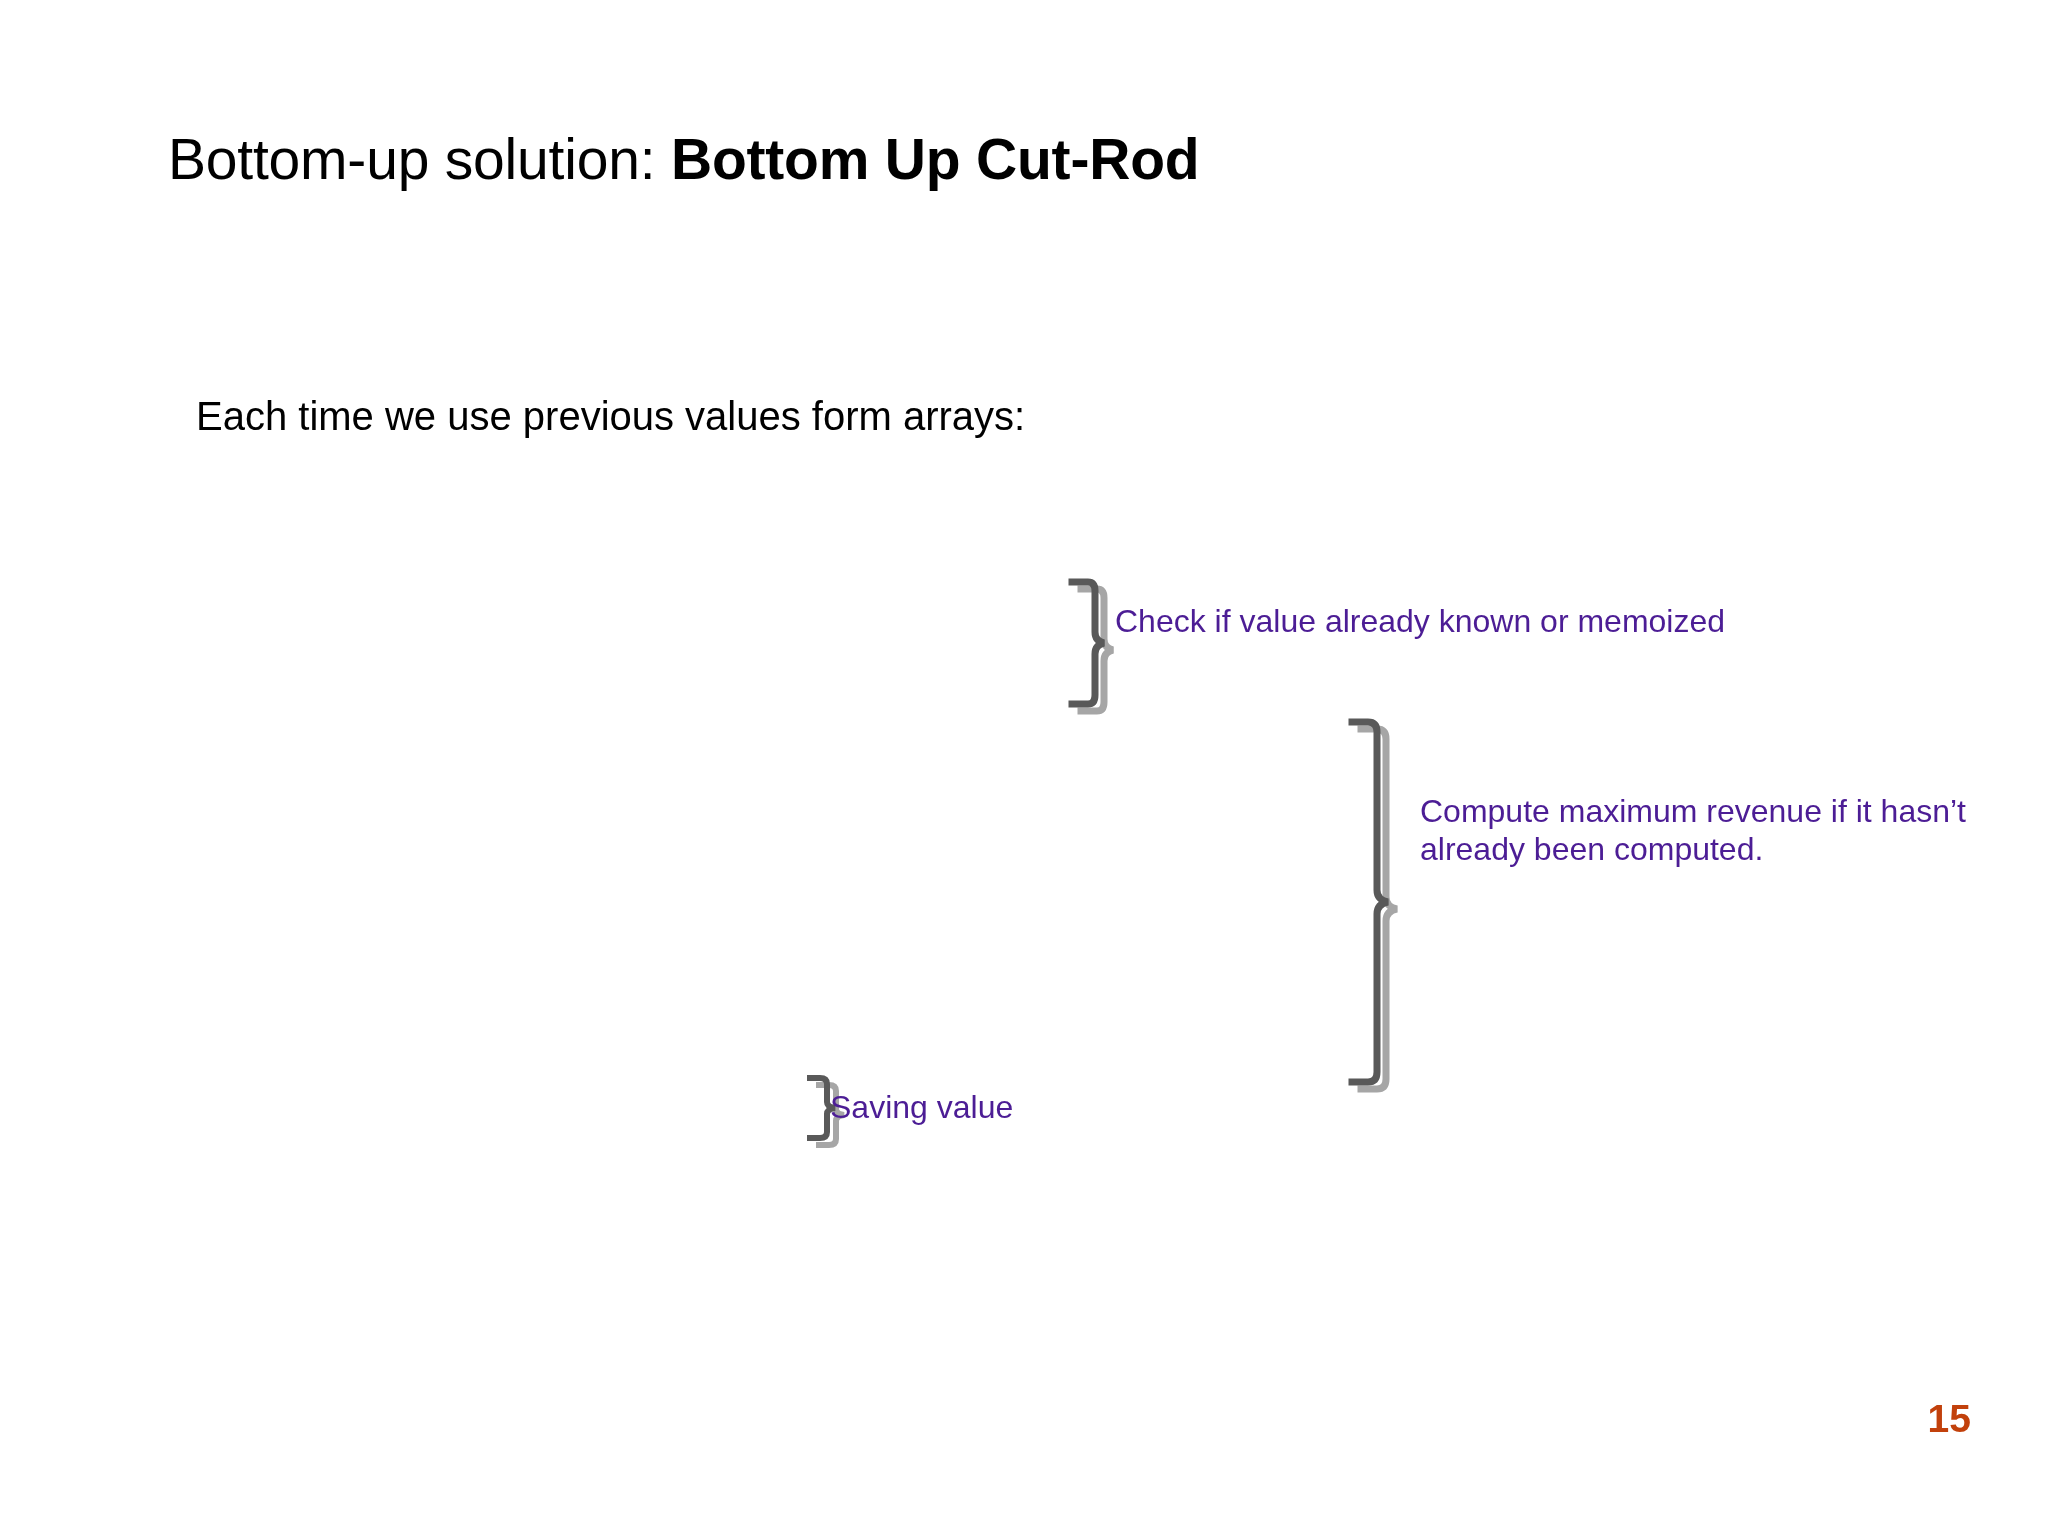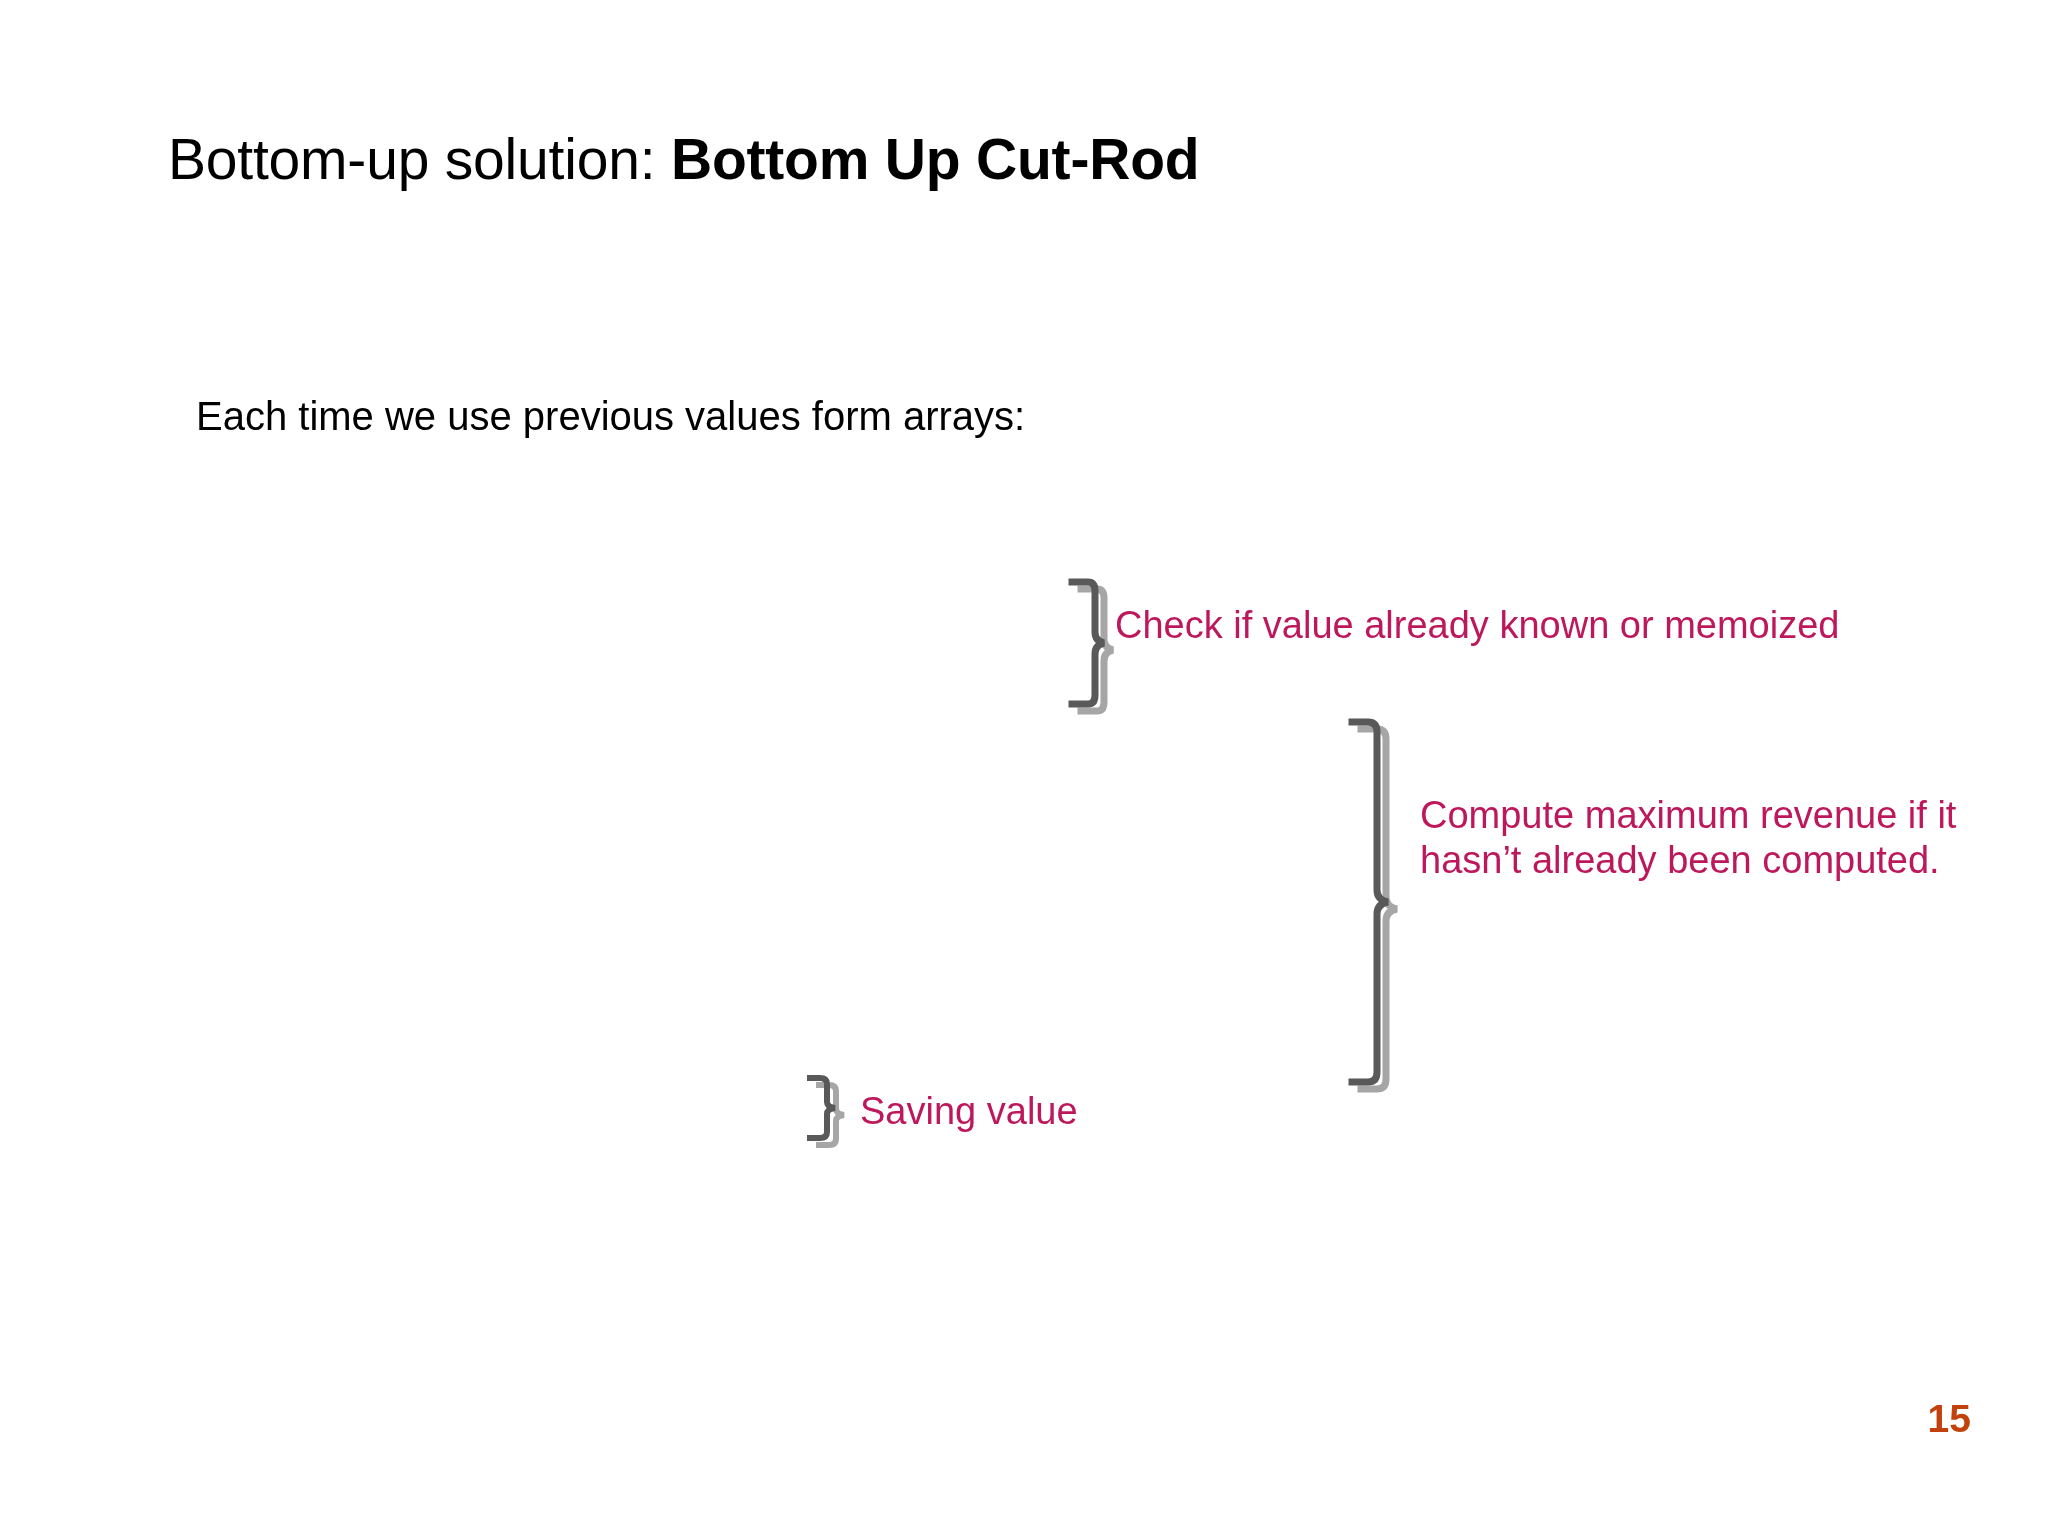--- a/index.html
+++ b/index.html
@@ -49,23 +49,23 @@
   .callout {
     position: absolute;
   }
   .callout .brace-wrap {
     position: absolute;
     left: 0;
     top: 0;
   }
   .callout .callout-text {
     position: absolute;
-    font-size: 38px;
+    font-size: 32px;
     line-height: 1.18;
-    color: #be185d;
+    color: #4c1d95;
     font-weight: 400;
   }
 
   
   .brace-svg { display: block; position: absolute; left: 0; top: 0; }
   .brace-svg.shadow { left: 9px; top: 7px; }
 
   
   #callout-check { left: 1068px; top: 578px; }
   #callout-check .callout-text {
@@ -79,21 +79,21 @@
   #callout-compute .callout-text {
     left: 72px;
     top: 75px;
     width: 640px;
     white-space: normal;
   }
 
   
   #callout-saving { left: 806px; top: 1074px; }
   #callout-saving .callout-text {
-    left: 54px;
+    left: 24px;
     top: 15px;
     white-space: nowrap;
   }
 
   
   #page-number {
     position: absolute;
     right: 77px;
     bottom: 35px;
     font-size: 39px;

